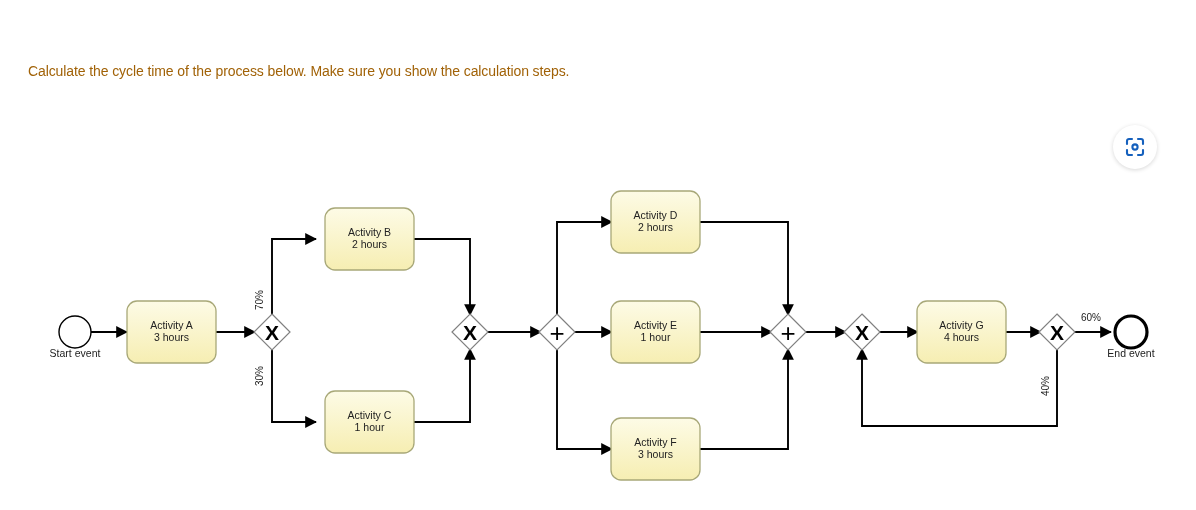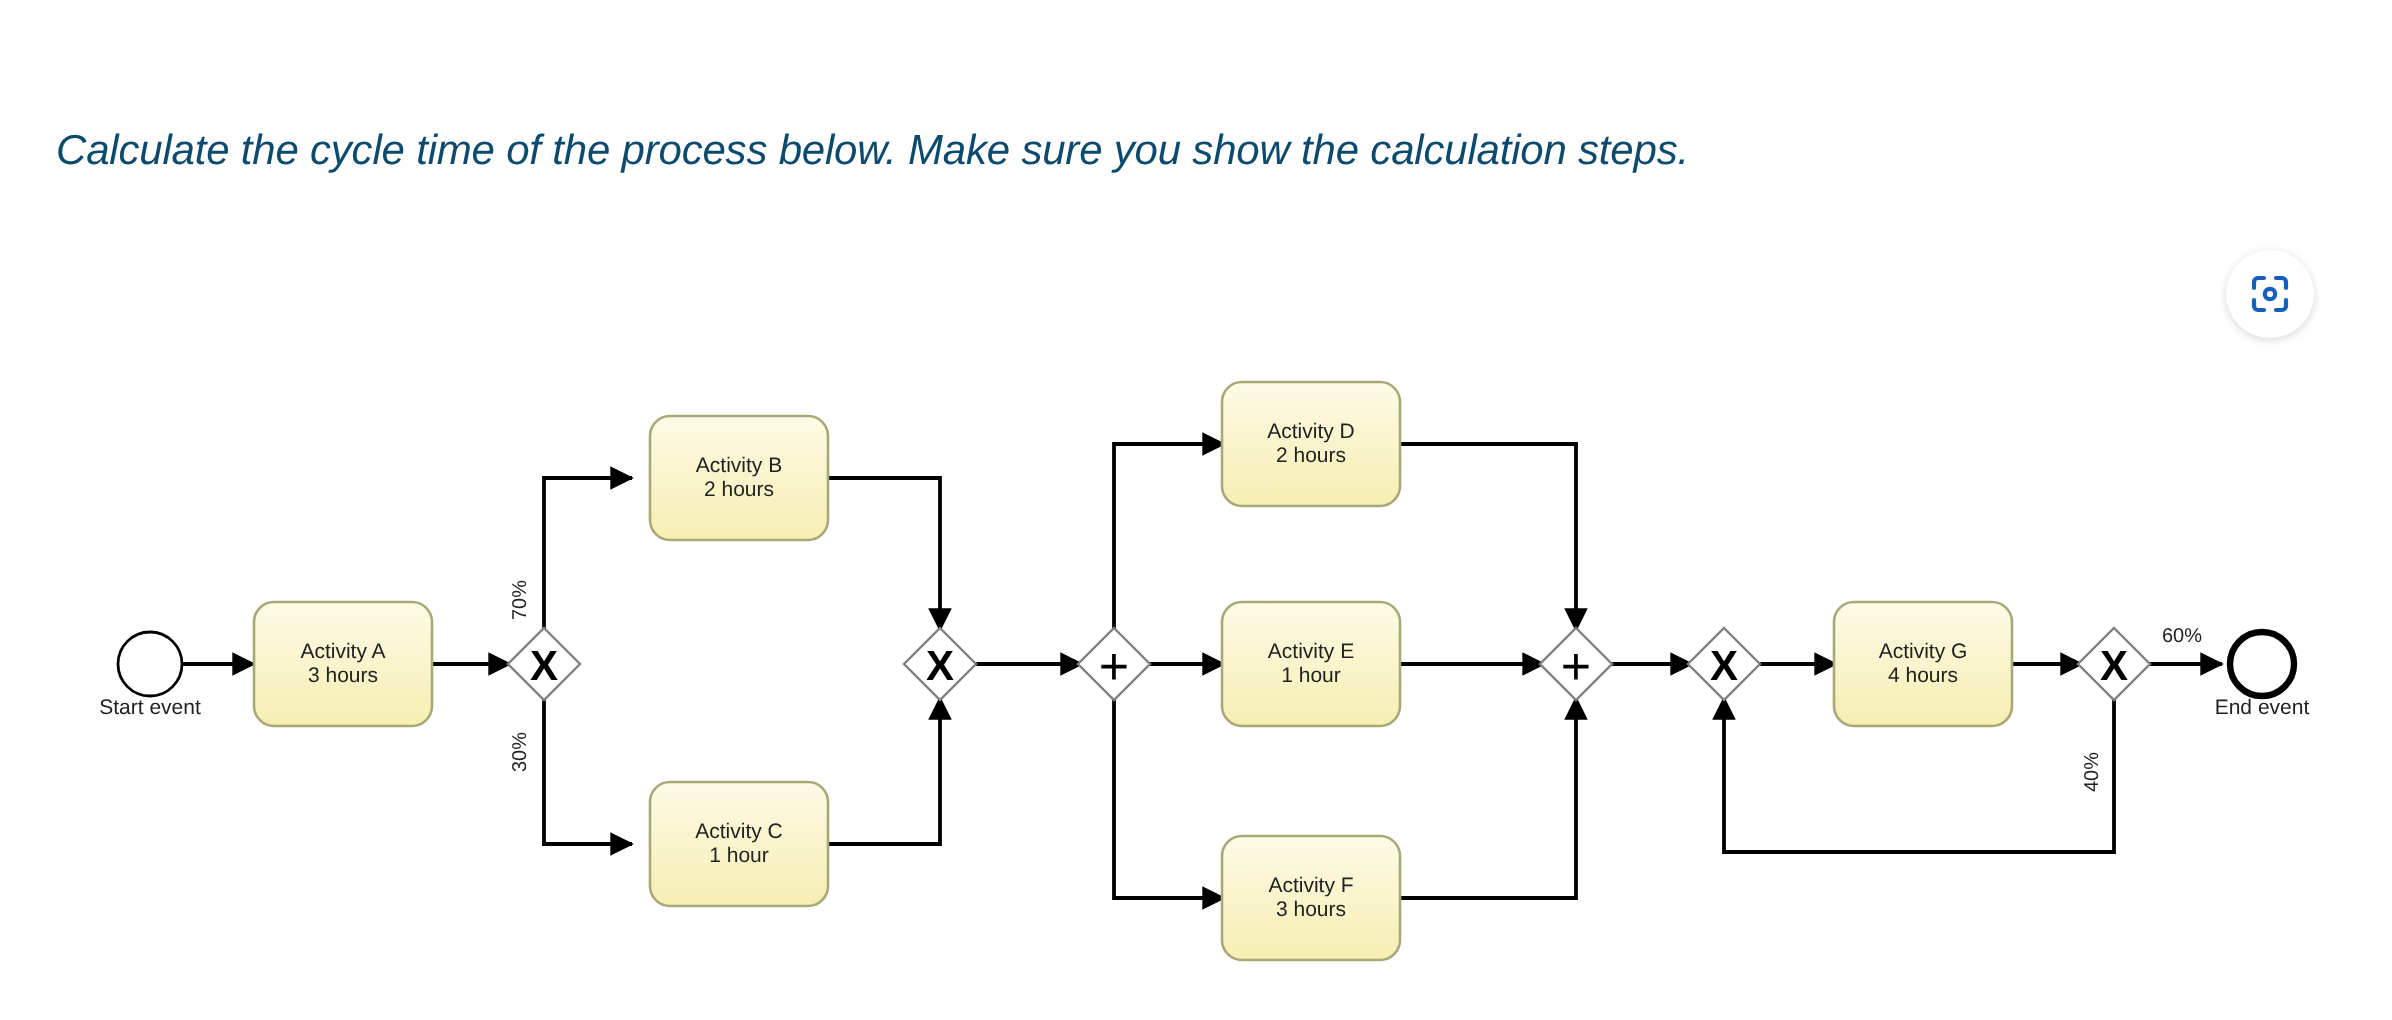--- a/index.html
+++ b/index.html
@@ -14,26 +14,25 @@
     position: relative;
     overflow: hidden;
     font-family: "Liberation Sans", sans-serif;
     color: #1a1a1a;
   }
 
   #question-text {
     position: absolute;
     left: 28px;
     top: 62px;
-    font-size: 21px;
+    font-size: 14px;
     line-height: 1.3;
     letter-spacing: -0.1px;
-    color: #0c4a6e;
+    color: #a16207;
     white-space: nowrap;
-    font-style: italic;
   }
 
   #scan-button {
     position: absolute;
     left: 1113px;
     top: 125px;
     width: 44px;
     height: 44px;
     border-radius: 50%;
     background: #ffffff;

